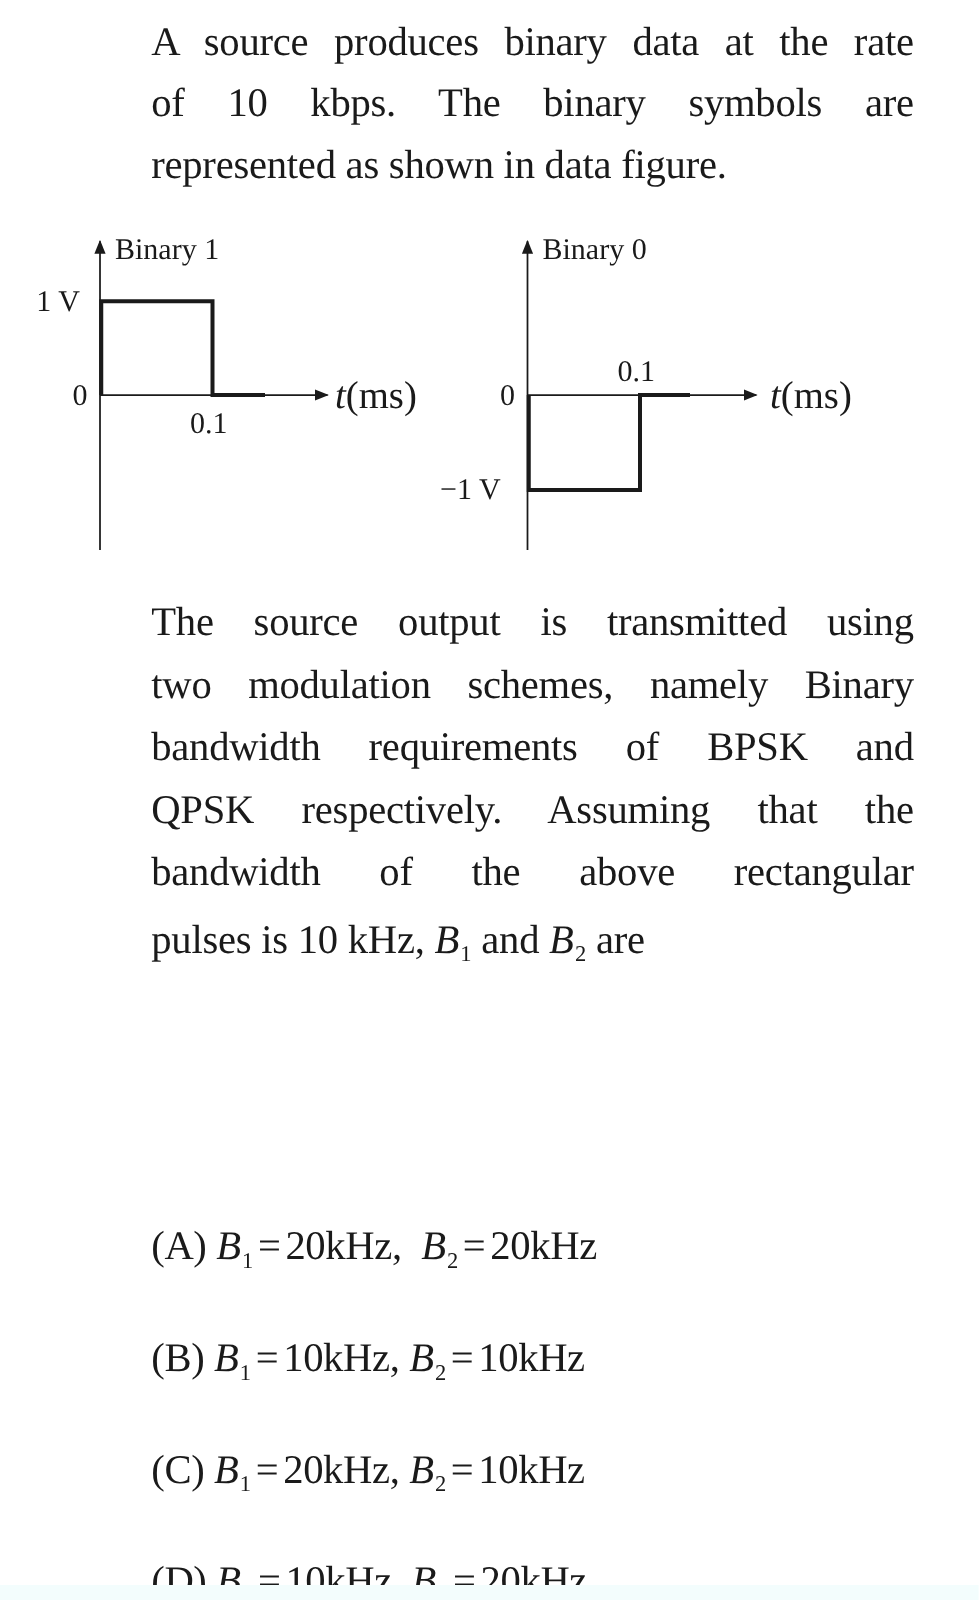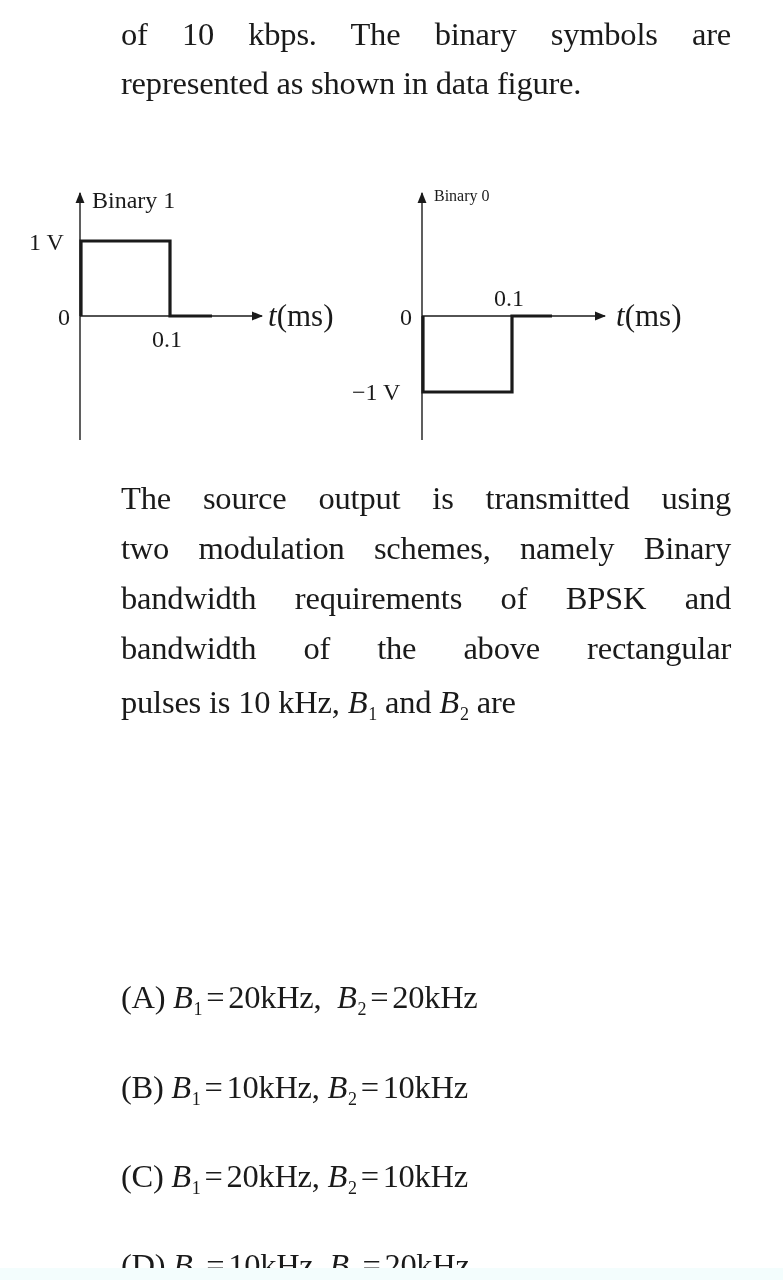--- a/index.html
+++ b/index.html
@@ -90,20 +90,21 @@
       top: 1268px;
       width: 783px;
       height: 12px;
       background: #f3fdfd;
     }
   </style>
 </head>
 <body>
 
 <div class="para" id="para1">
+  <span class="line">A source produces binary data at the rate</span>
   <span class="line">of 10 kbps. The binary symbols are</span>
   <span class="line last">represented as shown in data figure.</span>
 </div>
 
 <div class="figure">
   <svg width="783" height="270" viewBox="0 180 783 270">
     <defs>
       <marker id="arrow" viewBox="0 0 10 10" refX="9" refY="5" markerWidth="8" markerHeight="8" orient="auto-start-reverse">
         <path d="M0,1 L10,5 L0,9 Z" fill="#1a1a1a"></path>
       </marker>
@@ -121,31 +122,32 @@
       <polyline points="423,316 423,392 512,392 512,316 552,316" fill="none" stroke="#1a1a1a" stroke-width="3.2"></polyline>
     </g>
   </svg>
 
   <span class="fig-text" style="left:92px; top:8px; font-size:24px;">Binary 1</span>
   <span class="fig-text" style="left:29px; top:50px; font-size:24px;">1 V</span>
   <span class="fig-text" style="left:58px; top:125px; font-size:24px;">0</span>
   <span class="fig-text" style="left:152px; top:147px; font-size:24px;">0.1</span>
   <span class="fig-text" style="left:268px; top:120px; font-size:31px;"><span class="m">t</span><span>(ms)</span></span>
 
-  <span class="fig-text" style="left:434px; top:8px; font-size:16px;">Binary 0</span>
+  <span class="fig-text" style="left:434px; top:8px; font-size:24px;">Binary 0</span>
   <span class="fig-text" style="left:400px; top:125px; font-size:24px;">0</span>
   <span class="fig-text" style="left:494px; top:106px; font-size:24px;">0.1</span>
   <span class="fig-text" style="left:352px; top:200px; font-size:24px;">−1 V</span>
   <span class="fig-text" style="left:616px; top:120px; font-size:31px;"><span class="m">t</span><span>(ms)</span></span>
 </div>
 
 <div class="para" id="para2">
   <span class="line">The source output is transmitted using</span>
   <span class="line">two modulation schemes, namely Binary</span>
   <span class="line">bandwidth requirements of BPSK and</span>
+  <span class="line">QPSK respectively. Assuming that the</span>
   <span class="line tall2">bandwidth of the above rectangular</span>
   <span class="line last">
     <span>pulses is 10 kHz,</span>
     <span><span class="m">B</span><sub class="s">1</sub></span>
     <span>and</span>
     <span><span class="m">B</span><sub class="s">2</sub></span>
     <span>are</span>
   </span>
 </div>
 

